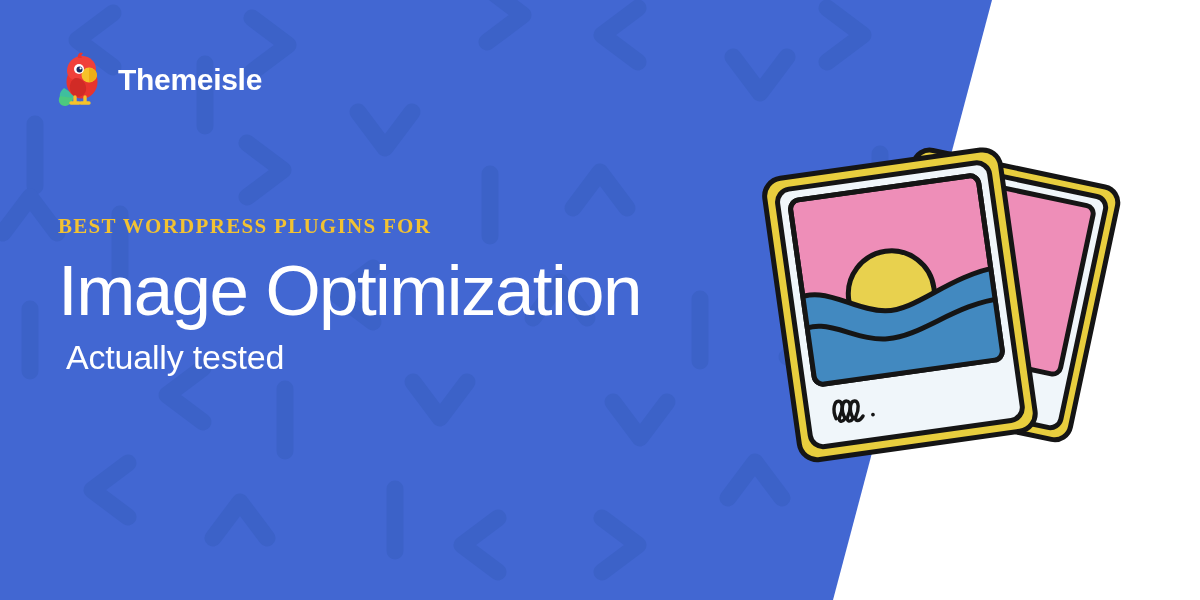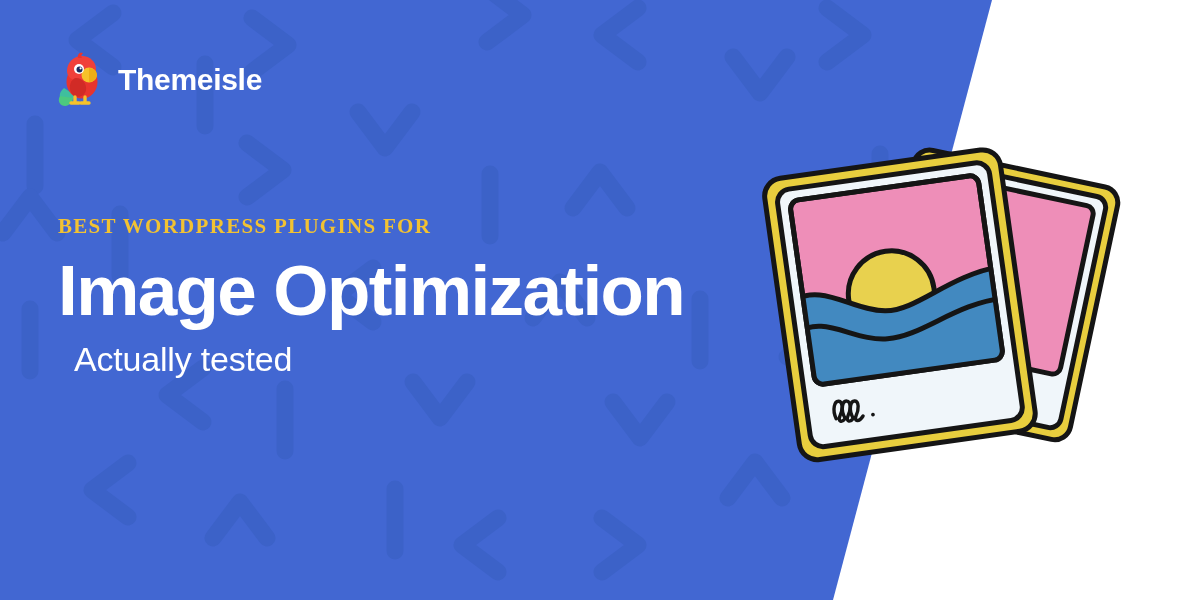--- a/index.html
+++ b/index.html
@@ -57,33 +57,33 @@
     font-weight: 800;
     letter-spacing: 1.3px;
     line-height: 1;
     margin: 0 0 18px 0;
     white-space: nowrap;
     font-family: Liberation Serif, serif;
   }
   #headline {
     color: #ffffff;
     font-size: 71px;
-    font-weight: 700;
+    font-weight: 400;
     letter-spacing: -1.6px;
     line-height: 1;
     margin: 0 0 14px 0;
     white-space: nowrap;
   }
   #subtitle {
     color: #ffffff;
     font-size: 34px;
     font-weight: 300;
     letter-spacing: -0.2px;
     line-height: 1;
-    margin: 16px;
+    margin: 8px;
     white-space: nowrap;
   }
 
   
   #photos {
     position: absolute;
     left: 766px; top: 132px;
     width: 372px; height: 340px;
   }
   #photos svg { display: block; width: 372px; height: 340px; overflow: visible; }

